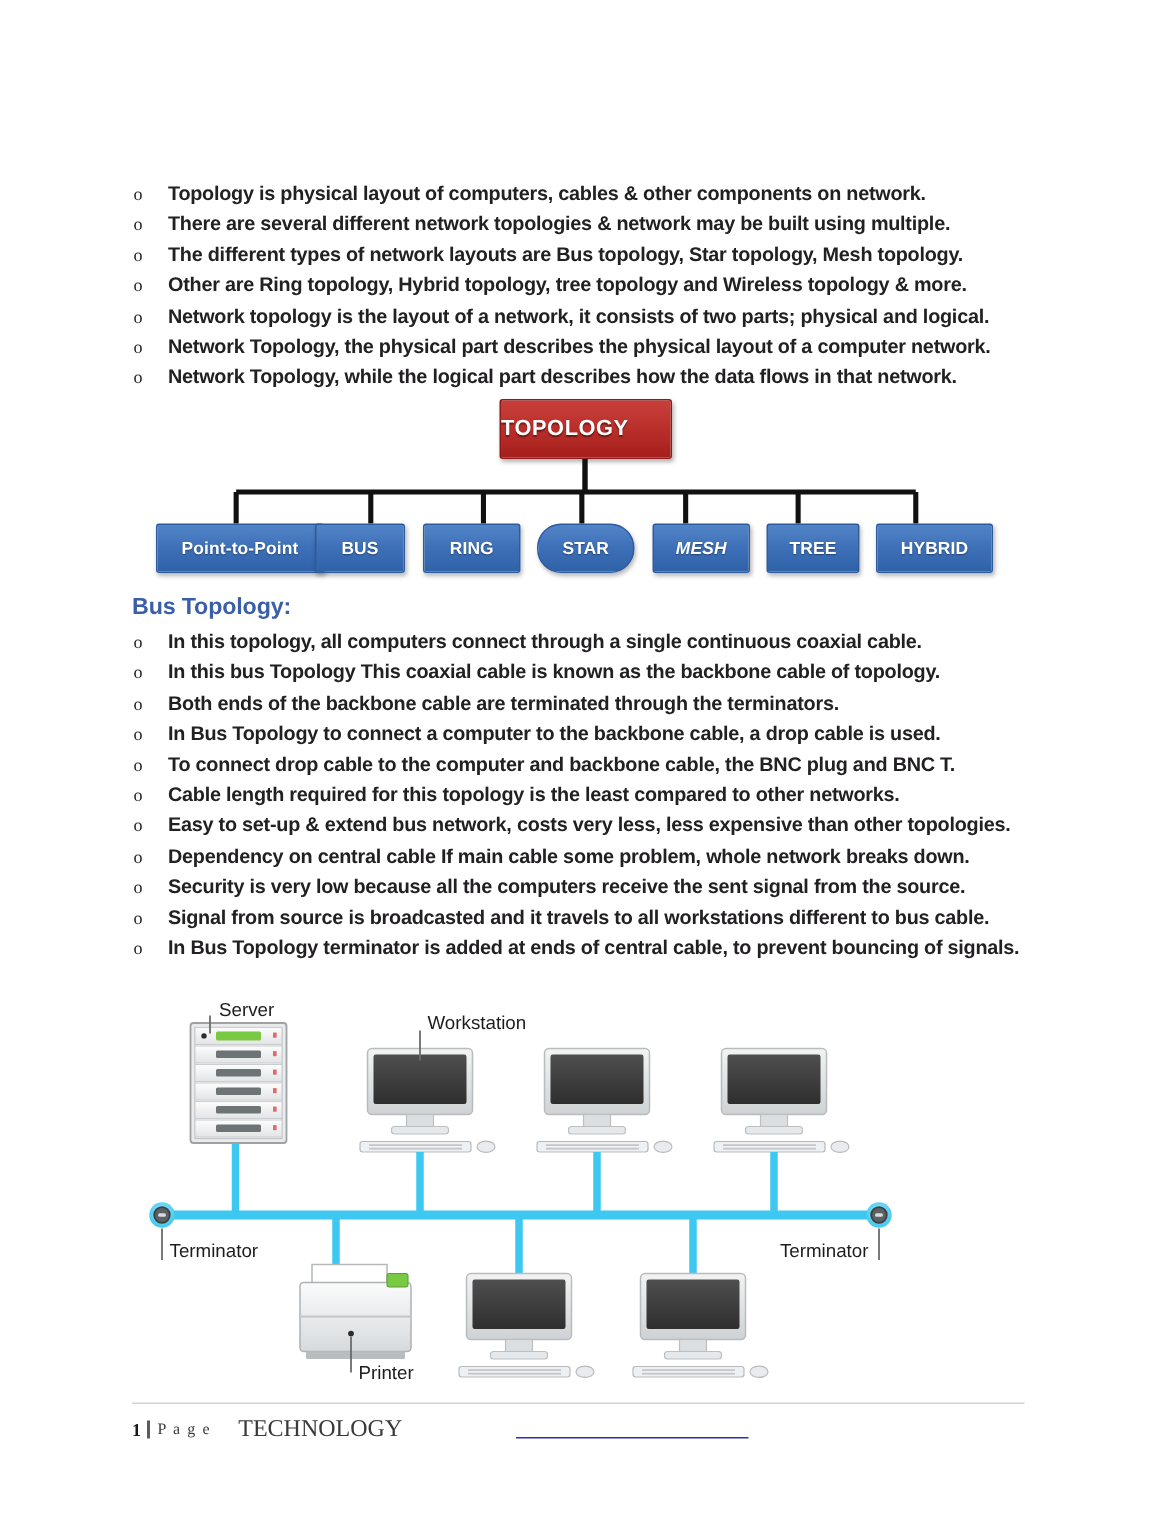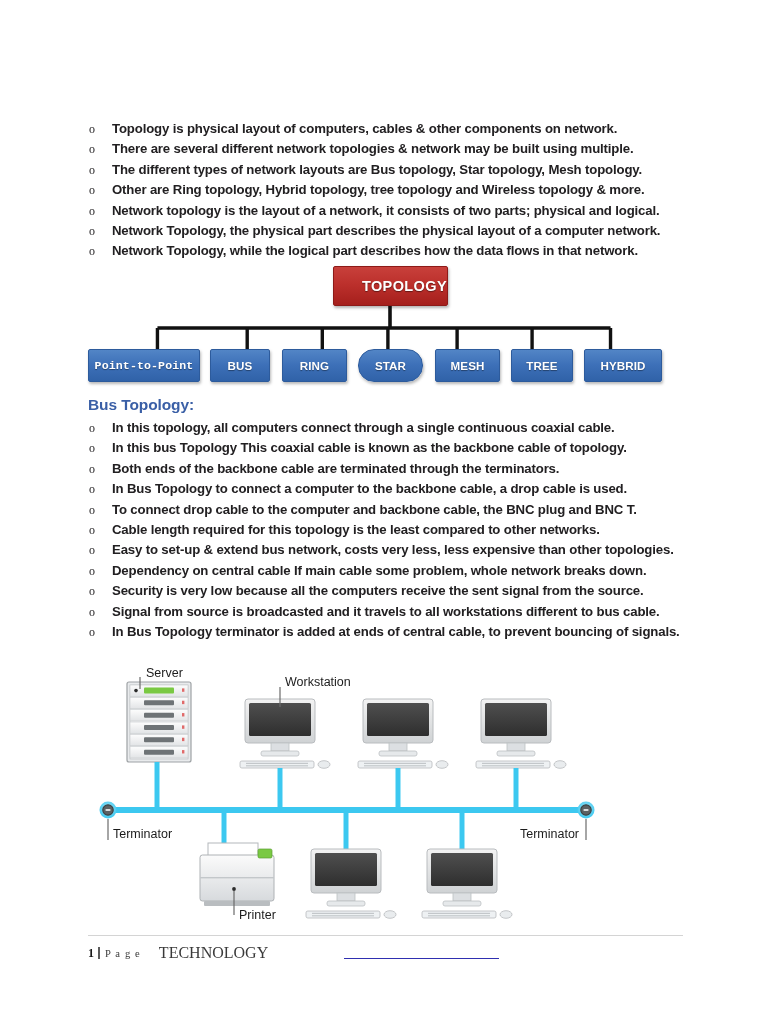--- a/index.html
+++ b/index.html
@@ -65,21 +65,21 @@
     left: 245px;
     top: 2px;
     width: 115px;
     height: 40px;
     background: linear-gradient(180deg, #c8403b 0%, #bc302c 45%, #a51f1c 100%);
     border: 1px solid #8d1a18;
     border-radius: 2px;
     box-shadow: 1px 2px 3px rgba(0,0,0,0.30);
     display: flex;
     align-items: center;
-    justify-content: flex-end;
+    justify-content: flex-start;
   }
   .topo-root span {
     color: #ffffff;
     font-size: 14.5px;
     font-weight: bold;
     letter-spacing: 0.4px;
     text-shadow: 0 1px 1px rgba(0,0,0,0.45);
   }
   .tree-lines { position: absolute; left: 0; top: 0; width: 600px; height: 124px; }
   .topo-leaf {
@@ -185,33 +185,33 @@
         <line x1="69.44" y1="64" x2="522.52" y2="64" stroke="#111111" stroke-width="3.4"></line>
         <line x1="69.44" y1="64" x2="69.44" y2="85" stroke="#111111" stroke-width="3.4"></line>
         <line x1="159.2" y1="64" x2="159.2" y2="85" stroke="#111111" stroke-width="3.4"></line>
         <line x1="234.3" y1="64" x2="234.3" y2="85" stroke="#111111" stroke-width="3.4"></line>
         <line x1="299.9" y1="64" x2="299.9" y2="85" stroke="#111111" stroke-width="3.4"></line>
         <line x1="369.1" y1="64" x2="369.1" y2="85" stroke="#111111" stroke-width="3.4"></line>
         <line x1="444.08" y1="64" x2="444.08" y2="85" stroke="#111111" stroke-width="3.4"></line>
         <line x1="522.52" y1="64" x2="522.52" y2="85" stroke="#111111" stroke-width="3.4"></line>
       </svg>
     <div id="topo-leaves">
-        <div class="topo-leaf" style="left: 0px; width: 112px; font-family: Liberation Mono, monospace;">
+        <div class="topo-leaf" style="left: 16px; width: 112px;">
           <span>Point-to-Point</span>
         </div>
         <div class="topo-leaf" style="left: 122px; width: 60px;">
           <span>BUS</span>
         </div>
         <div class="topo-leaf" style="left: 194px; width: 65px;">
           <span>RING</span>
         </div>
         <div class="topo-leaf" style="left: 270px; width: 65px; border-radius: 16px;">
           <span>STAR</span>
         </div>
-        <div class="topo-leaf" style="left: 347px; width: 65px;">
+        <div class="topo-leaf" style="left: 347px; width: 65px; font-style: italic;">
           <span>MESH</span>
         </div>
         <div class="topo-leaf" style="left: 423px; width: 62px;">
           <span>TREE</span>
         </div>
         <div class="topo-leaf" style="left: 496px; width: 78px;">
           <span>HYBRID</span>
         </div>
       </div>
   </div>

